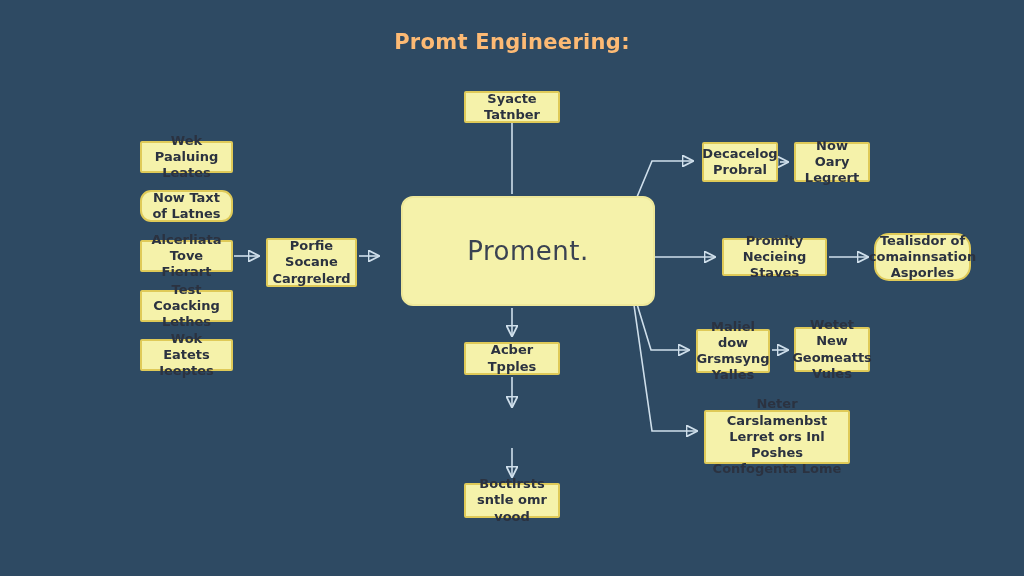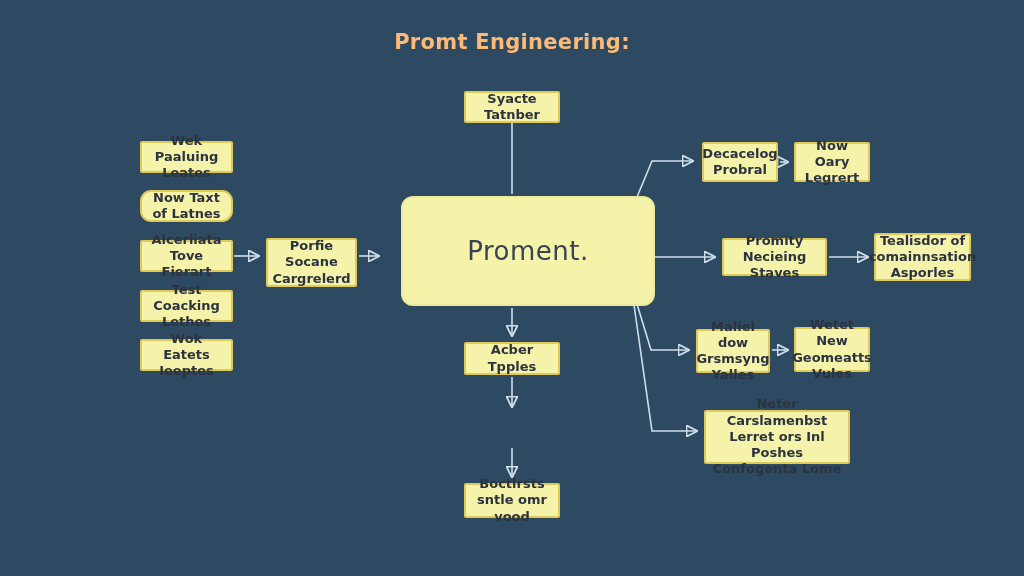--- a/index.html
+++ b/index.html
@@ -67,21 +67,21 @@
   <div class="node" style="left:140px;top:339px;width:93px;height:32px;">Wok Eatets Ieeptes</div>
 
   <div class="node" style="left:266px;top:238px;width:91px;height:49px;">Porfie Socane Cargrelerd</div>
 
   <div class="node center" style="left:385px;top:196px;width:254px;height:110px;">Proment.</div>
 
   <div class="node" style="left:702px;top:142px;width:76px;height:40px;">Decacelog Probral</div>
   <div class="node" style="left:794px;top:142px;width:76px;height:40px;">Now Oary Legrert</div>
 
   <div class="node" style="left:722px;top:238px;width:105px;height:38px;">Promity Necieing Staves</div>
-  <div class="node" style="left:874px;top:233px;width:97px;height:48px;">Tealisdor of comainnsation Asporles</div>
+  <div class="node" style="left:874px;top:233px;width:97px;height:48px;border-radius:15px;">Tealisdor of comainnsation Asporles</div>
 
   <div class="node" style="left:696px;top:329px;width:74px;height:44px;">Maliel dow Grsmsyng Yalles</div>
   <div class="node" style="left:794px;top:327px;width:76px;height:45px;">Wetet New Geomeatts Vules</div>
 
   <div class="node" style="left:704px;top:410px;width:146px;height:54px;">Neter Carslamenbst Lerret ors Inl Poshes Confogenta Lome</div>
 
   <div class="node" style="left:464px;top:342px;width:96px;height:33px;">Acber Tpples</div>
   <div class="node" style="left:464px;top:483px;width:96px;height:35px;">Boctlrsts sntle omr vood</div>
 
 </div>

